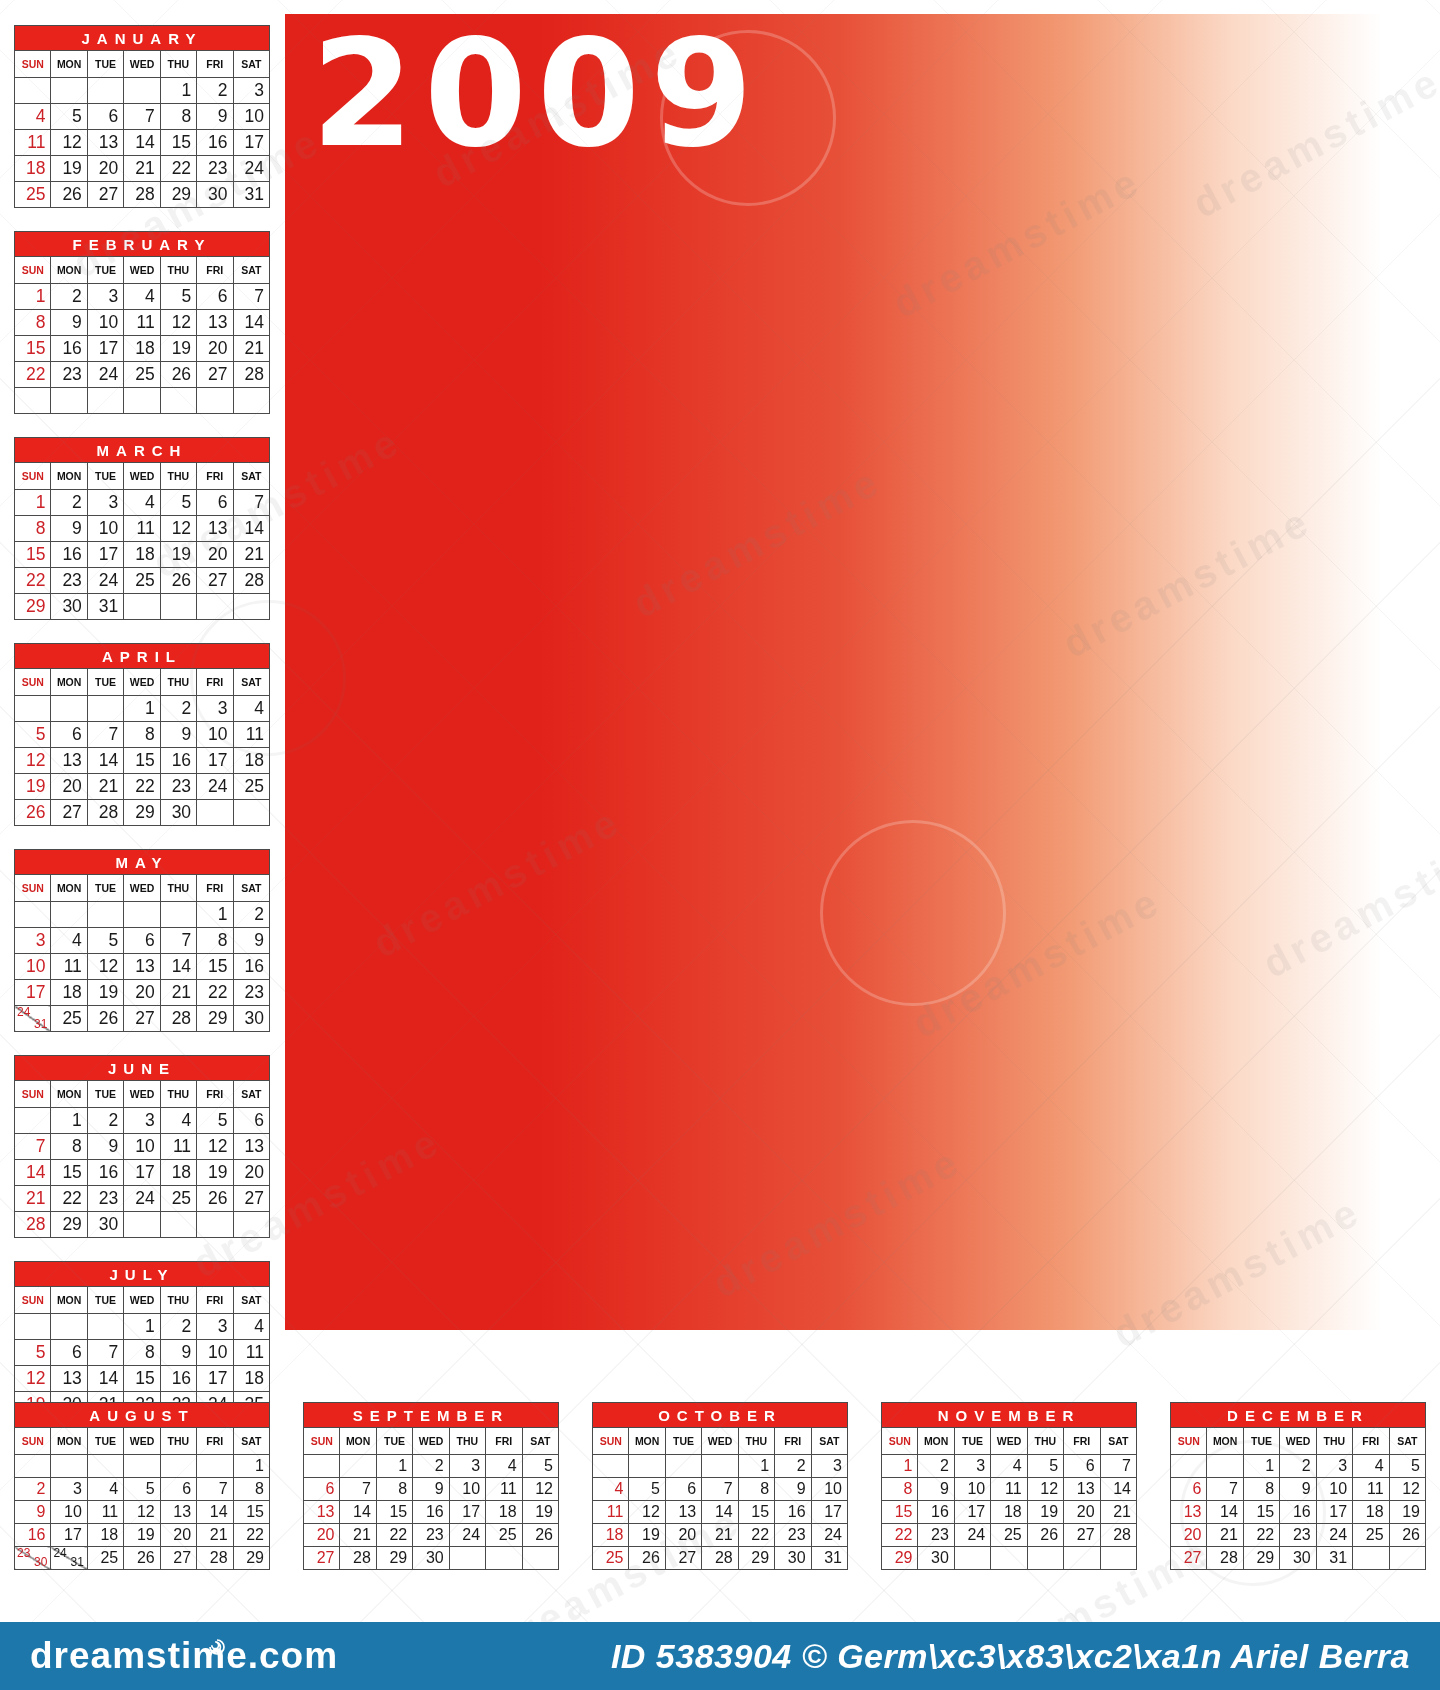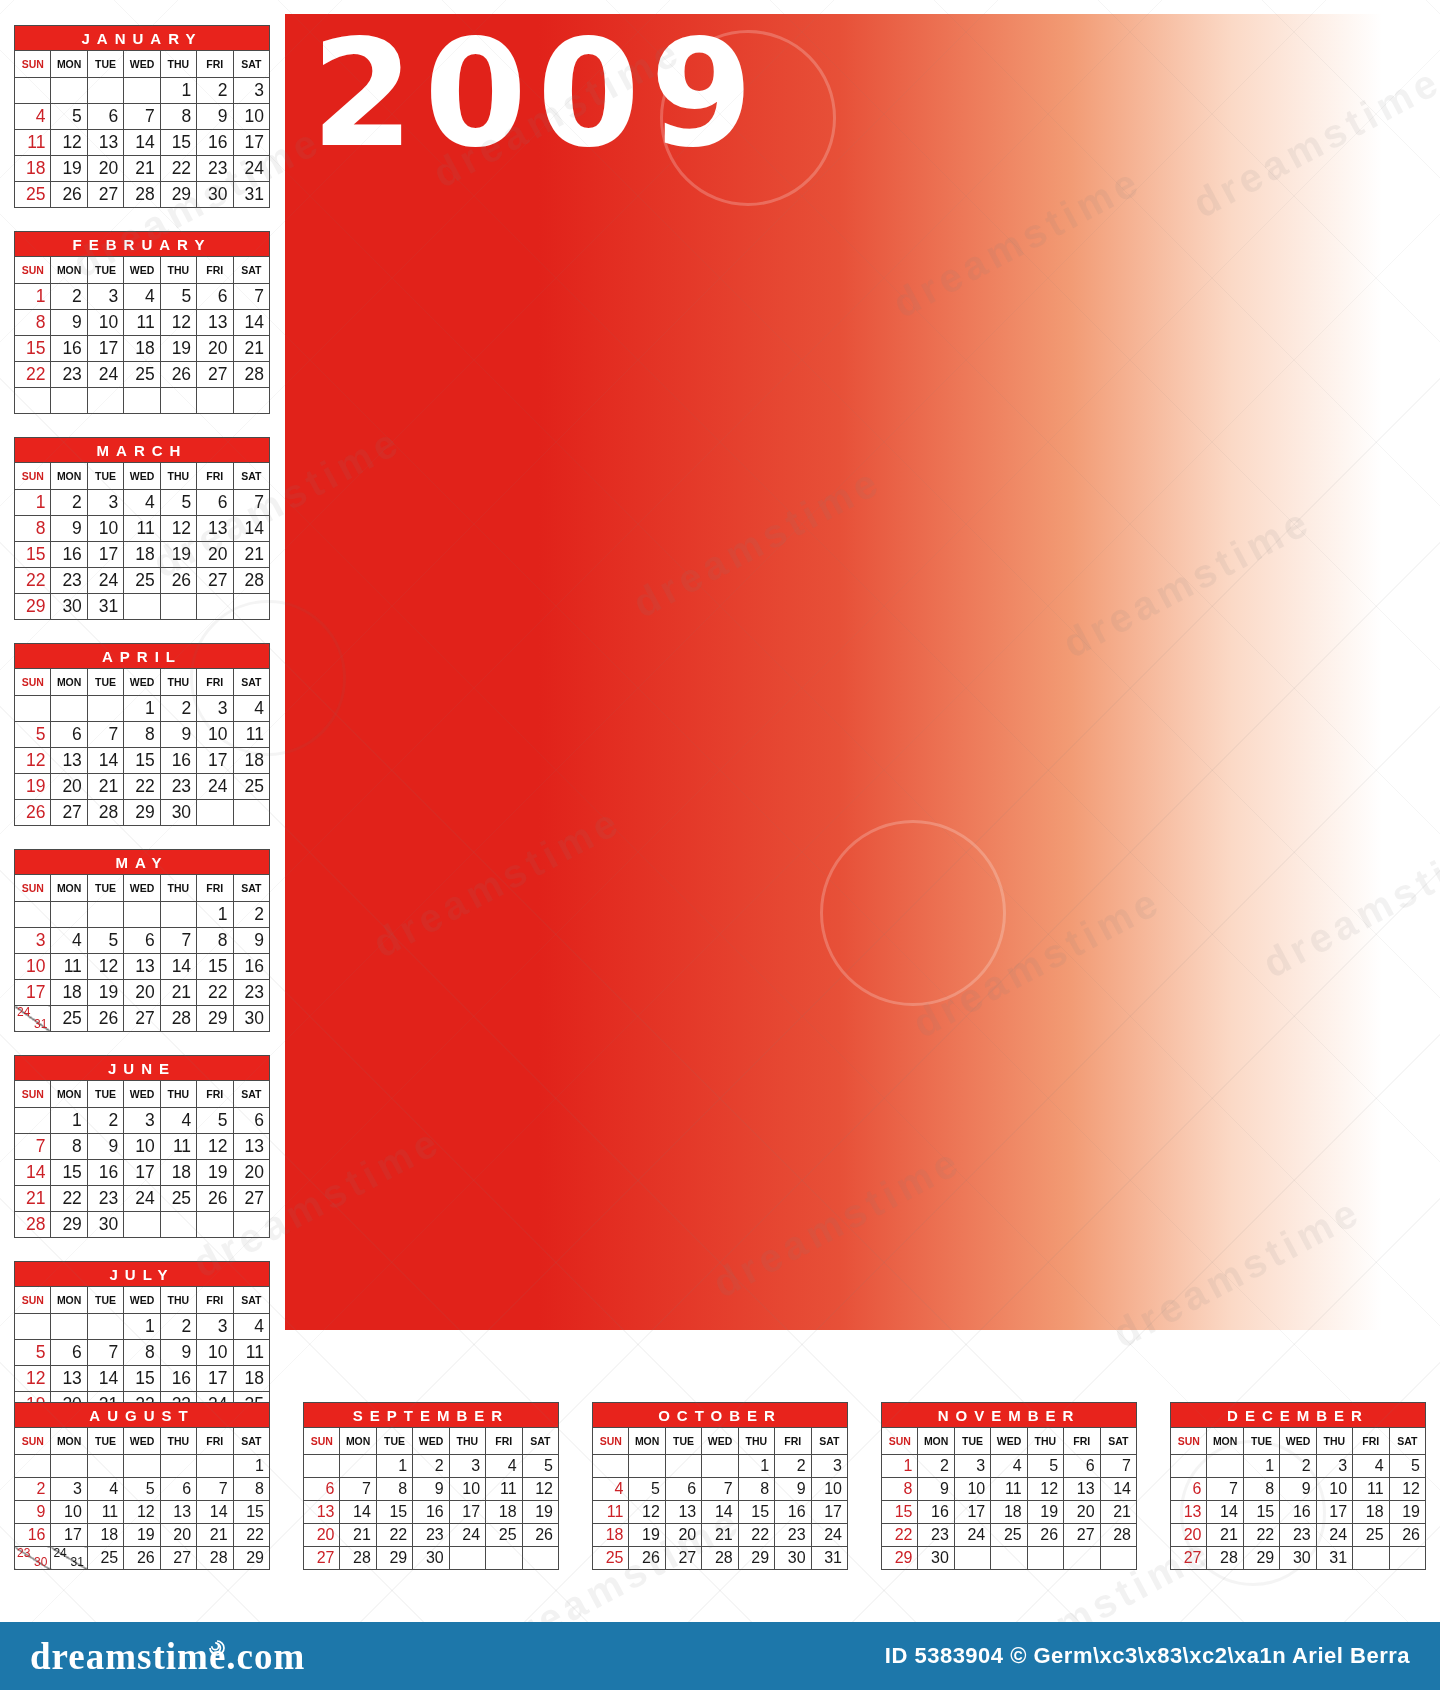--- a/index.html
+++ b/index.html
@@ -37,23 +37,23 @@
            color:rgba(130,130,130,0.10);transform:rotate(-28deg);white-space:nowrap;}
   .wm-circle{position:absolute;border-radius:50%;pointer-events:none;}
   .wm-circle.light{border:3px solid rgba(255,255,255,0.22);}
   .wm-circle.dark{border:3px solid rgba(120,120,120,0.08);}
 
   
   .footer{position:absolute;left:0;top:1622px;width:1440px;height:68px;background:#1d77aa;color:#fff;
           display:flex;align-items:center;justify-content:space-between;padding:0 30px;
           box-sizing:border-box;z-index:10;}
   .logo{font-size:37px;font-weight:bold;letter-spacing:1px;position:relative;
-        font-family:Liberation Serif, serif;}
+        font-family:Liberation Sans, sans-serif;}
   .logo .spiral{position:absolute;left:178px;top:-12px;}
-  .credit{font-size:22px;font-weight:bold;letter-spacing:0.5px;}
+  .credit{font-size:34px;font-weight:bold;letter-spacing:0.5px;font-style:italic;}
 </style>
 </head>
 <body>
 
 <div class="page">
 
   <div class="red-panel">
     <div class="year">2009</div>
   </div>
 

